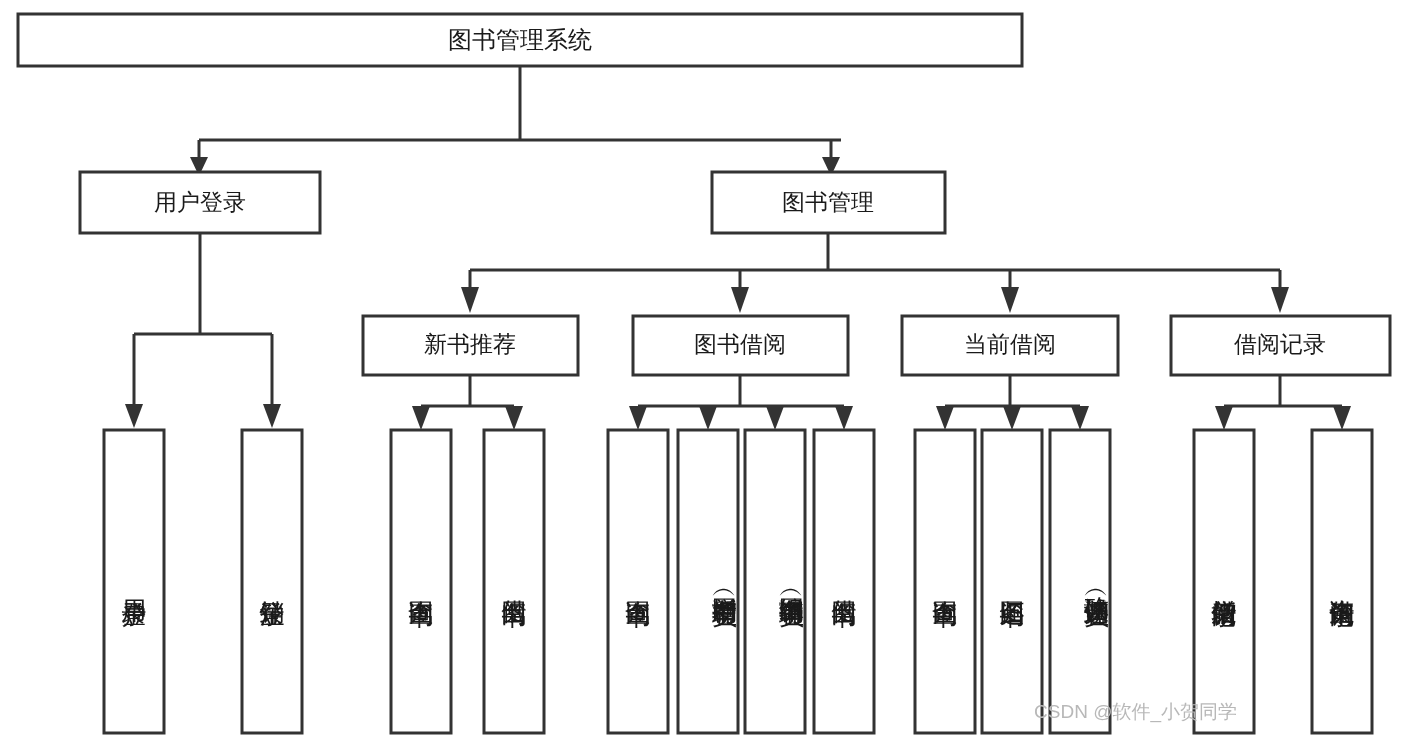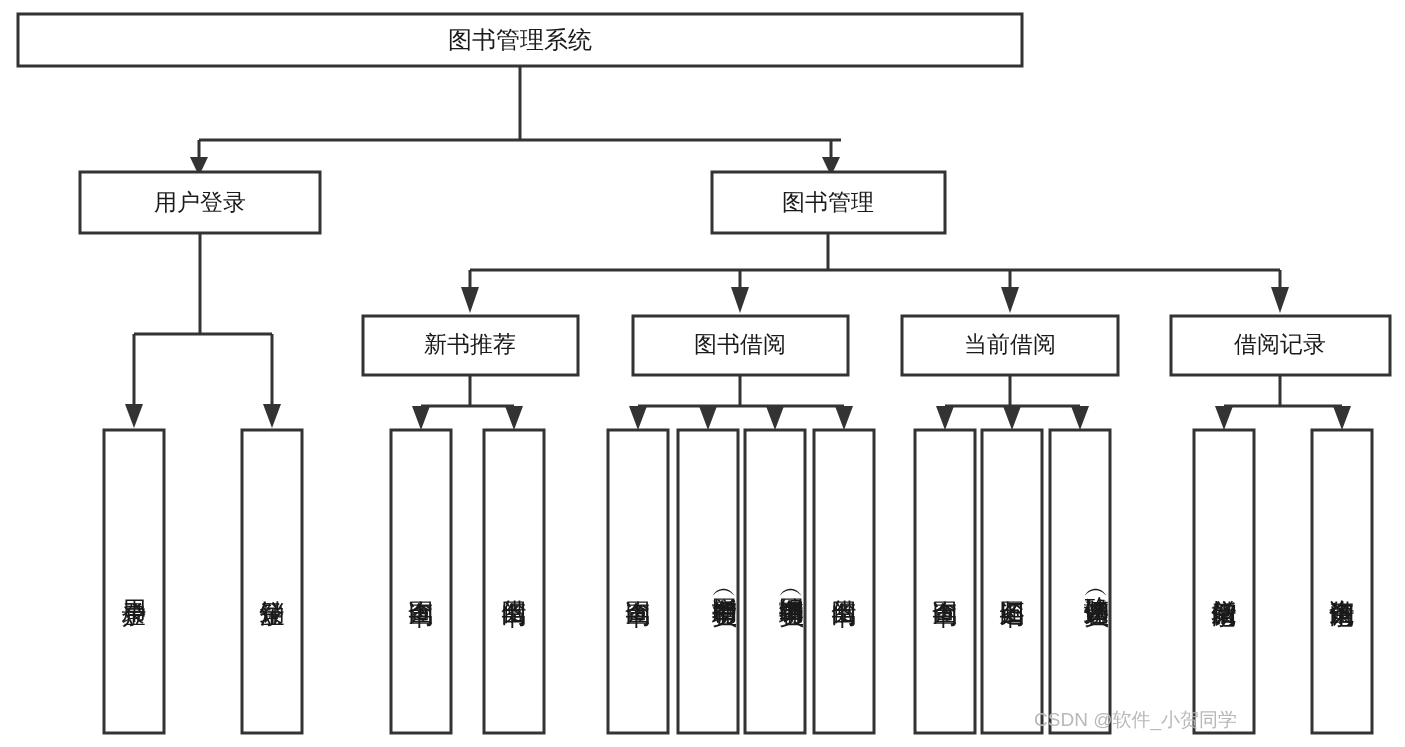--- a/index.html
+++ b/index.html
@@ -65,21 +65,21 @@
     display: flex;
     align-items: center;
     justify-content: center;
     letter-spacing: 1px;
     white-space: nowrap;
     pointer-events: none;
   }
   .watermark {
     position: absolute;
     right: 12px;
-    bottom: 14px;
+    bottom: 22px;
     font-family: "Liberation Sans", "DejaVu Sans", sans-serif;
     font-size: 19px;
     color: #b8b8b8;
     white-space: nowrap;
   }
 </style>
 </head>
 <body>
 
 <div id="diagram-root">

